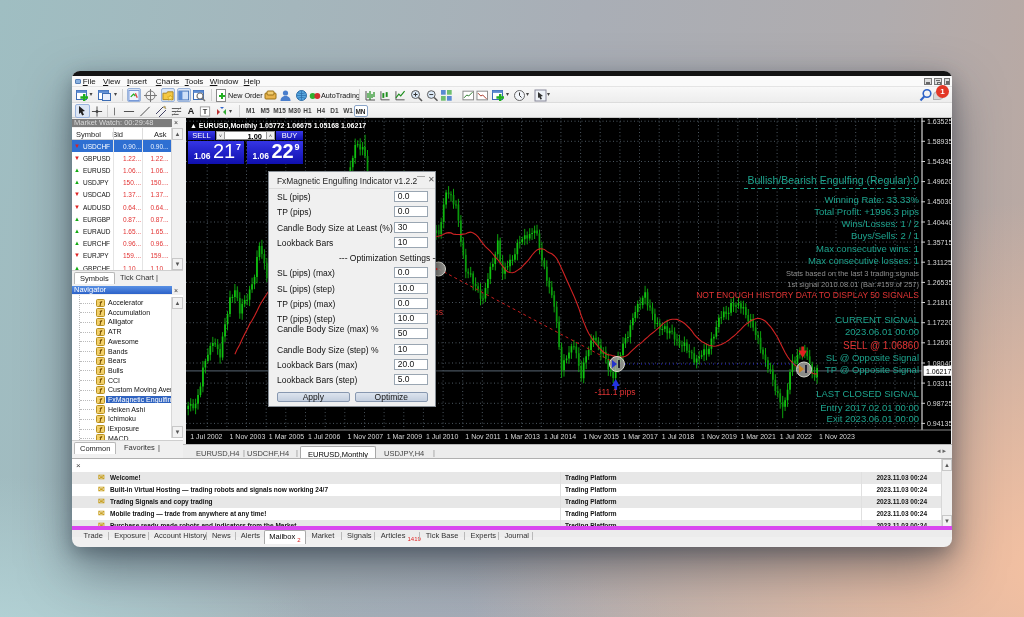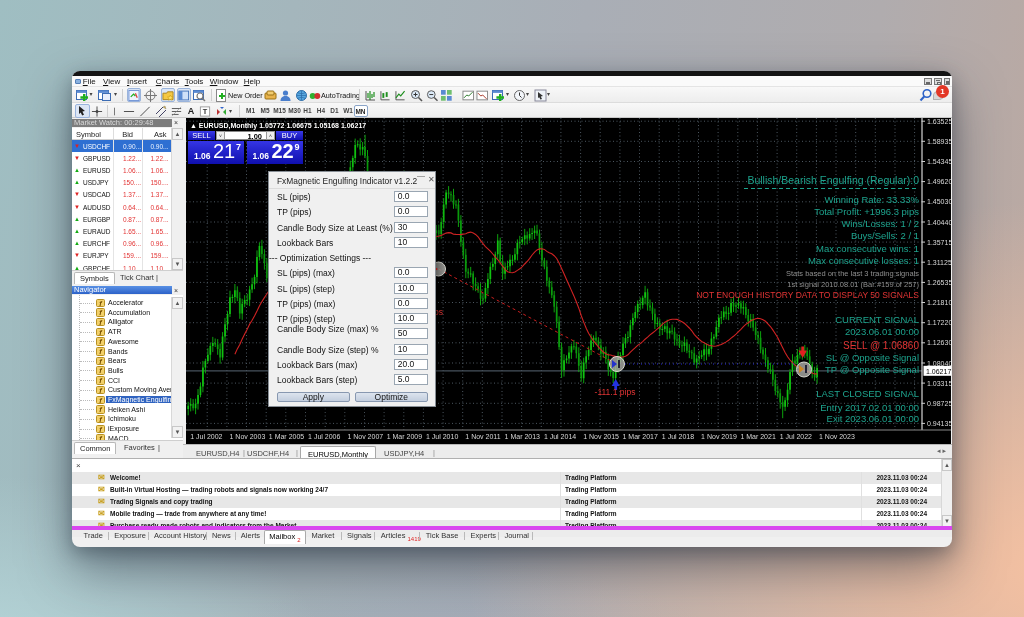--- a/index.html
+++ b/index.html
@@ -51,21 +51,21 @@
 #chartwrap{position:absolute;left:114px;top:47px;width:765px;height:326px;background:#000}
 #ctabbar{position:absolute;left:111px;top:373px;width:769px;height:14px;background:#ececec;border-top:1px solid #b8b8b8}
 .ctab{position:absolute;top:1px;height:13px;font-size:7.5px;color:#444;padding:2.5px 6px 0}
 .ctab.on{background:#fff;border:1px solid #a8a8a8;border-bottom:none;border-radius:2px 2px 0 0;color:#000}
 #oneclick{position:absolute;left:2px;top:13px;width:115px;height:46px}
 .ocbtn{position:absolute;background:linear-gradient(#3a3ae8,#1212b2);color:#fff;font-size:7.5px;text-align:center}
 .ocbig{position:absolute;background:linear-gradient(#3535e5,#0f0fae);color:#fff}
 #dlg{position:absolute;left:196px;top:100px;width:168px;height:236px;background:#f0f0f0;border:1px solid #888f96;box-shadow:2px 3px 8px rgba(0,0,0,.45);z-index:5}
 #dlgtitle{position:absolute;left:8px;top:3.5px;font-size:8.4px;color:#222;white-space:nowrap}
 .dlab{position:absolute;left:8px;font-size:8.5px;color:#111;white-space:nowrap}
-.dopt{position:absolute;left:0;width:160px;text-align:left;font-size:8.5px;color:#111}
+.dopt{position:absolute;left:12px;width:160px;text-align:right;font-size:8.5px;color:#111}
 .dinp{position:absolute;left:124.7px;width:34.5px;height:11px;background:#fff;border:1px solid #9aa6b2;font-size:8.5px;color:#111;padding:0 0 0 3px;line-height:9.5px}
 .dbtn{position:absolute;top:220.4px;width:73.5px;height:9.5px;background:linear-gradient(#dde4ee,#c3cede);border:1px solid #8898b0;border-radius:2px;text-align:center;font-size:8.5px;color:#111;line-height:8.5px}
 #terminal{position:absolute;left:0;top:387px;width:880px;height:68px;background:#fff;border-top:1px solid #b0b0b0}
 #thead{position:absolute;left:0;top:0;width:880px;height:12.5px;background:#fcfcfc;border-bottom:1px solid #d8d8d8;font-size:7.5px;color:#222}
 .trow{position:absolute;left:0;width:869px;height:12.2px;font-size:6.5px;font-weight:bold;color:#111}
 .env{position:absolute;left:26px;top:1px;color:#c8a020;font-size:8px}
 .hl{position:absolute;left:38px;top:2.5px;white-space:nowrap}
 .frm{position:absolute;left:493px;top:2.5px}
 .tm{position:absolute;right:14px;top:2.5px}
 #btabbar{position:absolute;left:0;top:455px;width:880px;height:11px;background:#ececec;border-top:4px solid #d946ef;font-size:7.5px;color:#333}
@@ -329,21 +329,21 @@
       <div class="tf" style="left:242.5px;width:13px">H4</div>
       <div class="tf" style="left:256px;width:13px">D1</div>
       <div class="tf" style="left:269.5px;width:13px">W1</div>
       <div class="tf on" style="left:281.5px;width:14px">MN</div>
     </div>
  <div id="lpanel">
   <div id="mwtitle">Market Watch: 00:29:48</div>
       <span style="position:absolute;left:102px;top:1px;color:#333;font-size:7px">×</span>
   <div id="mwhead">
         <span style="position:absolute;left:4px;top:2px">Symbol</span>
-        <span style="position:absolute;right:38px;top:2px">Bid</span>
+        <span style="position:absolute;right:48px;top:2px">Bid</span>
         <span style="position:absolute;right:4.5px;top:2px">Ask</span>
    <div style="position:absolute;left:41.4px;top:0;width:1px;height:11px;background:#ddd"></div>
    <div style="position:absolute;left:69.8px;top:0;width:1px;height:11px;background:#ddd"></div>
       </div>
   <div style="position:absolute;left:41.4px;top:21.5px;width:1px;height:130.5px;background:#e4e4e4;z-index:2"></div>
       <div style="position:absolute;left:69.8px;top:21.5px;width:1px;height:130.5px;background:#e4e4e4;z-index:2"></div>
       <div id="mwlist">
         <div class="mwrow sel" style="top:0.0px">
           <span class="ar r">▼</span>
           <span class="sym">USDCHF</span>

